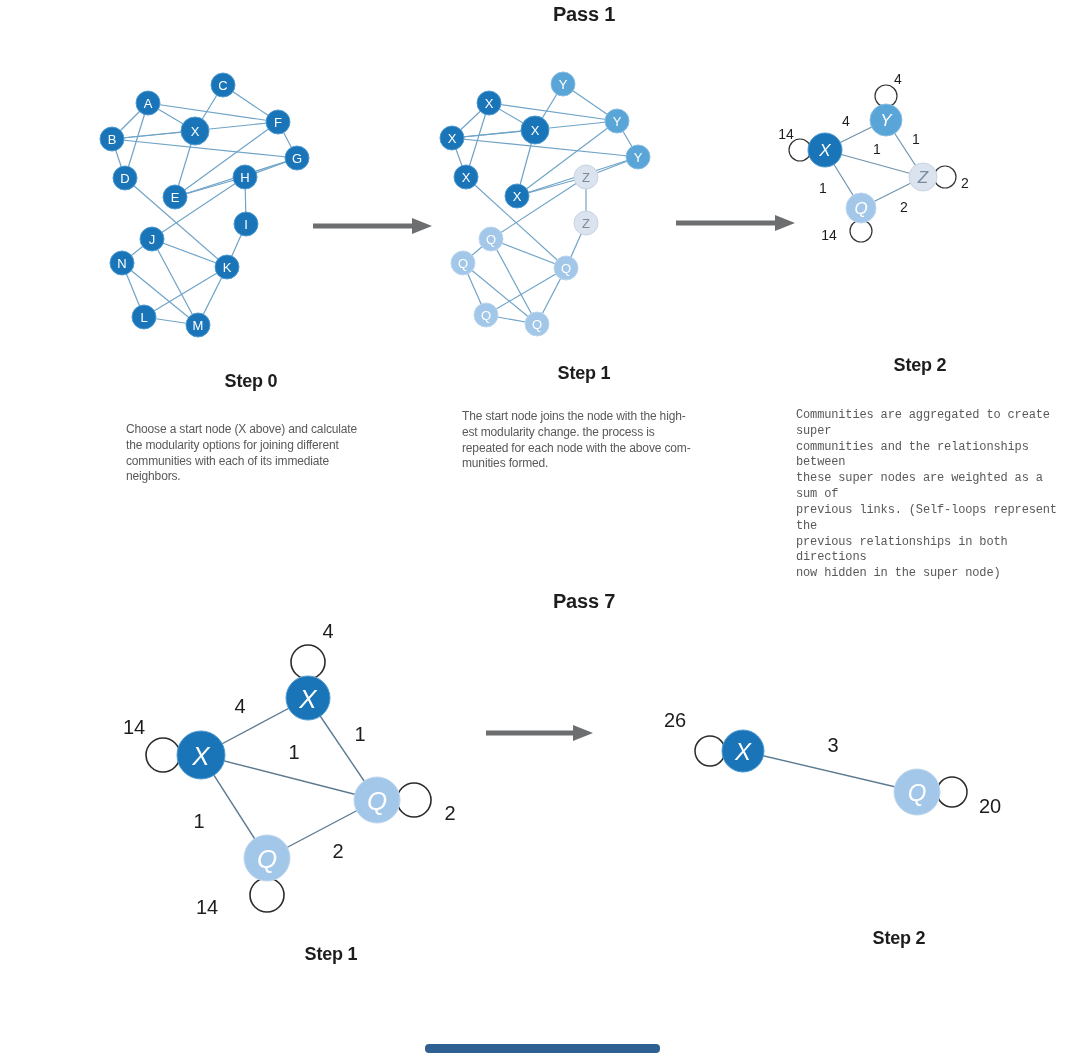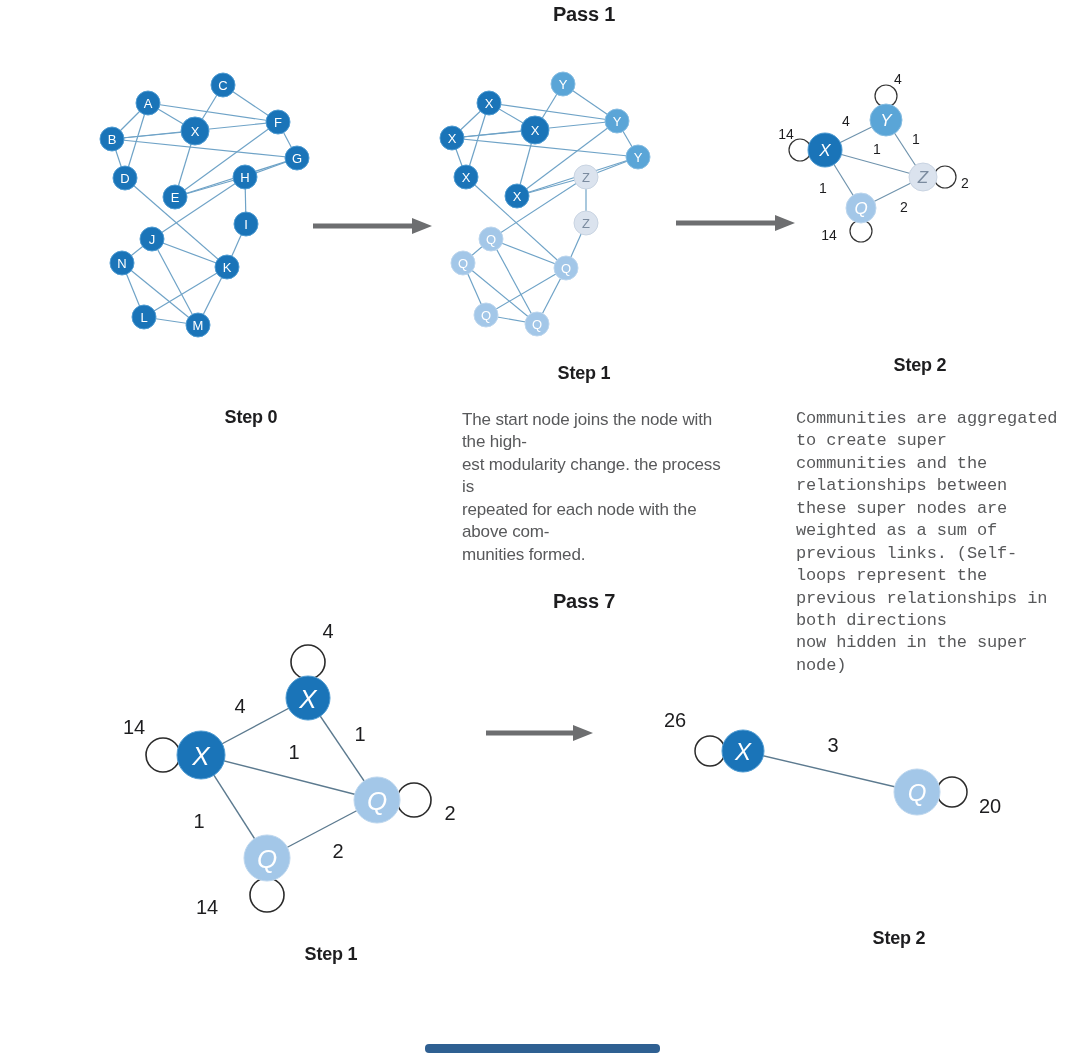--- a/index.html
+++ b/index.html
@@ -1,21 +1,21 @@
 <!DOCTYPE html>
 <html><head>
 <meta charset="utf-8">
 <style>
   html,body{margin:0;padding:0;background:#ffffff;}
   #figure{position:relative;width:1080px;height:1056px;background:#fff;overflow:hidden;
           font-family:"Liberation Sans",sans-serif;}
   .abs{position:absolute;padding-left:44px;}
   .pass-title{font-size:20px;font-weight:700;color:#1d1d1f;text-align:center;letter-spacing:-0.2px;}
   .step-title{font-size:18px;font-weight:700;color:#1d1d1f;text-align:center;letter-spacing:-0.2px;}
-  .step-text{font-size:17px;color:#58595b;line-height:1.32;white-space:pre-line;letter-spacing:-0.15px;}
+  .step-text{font-size:12px;color:#58595b;line-height:1.32;white-space:pre-line;letter-spacing:-0.15px;}
   .caption{font-size:13px;color:#58595b;line-height:1.5;text-align:center;white-space:pre-line;letter-spacing:-0.15px;}
   #diagram-svg{position:absolute;left:0;top:0;}
   #bottom-bar{position:absolute;left:425px;top:1044px;width:235px;height:9px;border-radius:4px;background:#2f6092;}
 </style>
 </head>
 <body>
 
 <div id="figure">
 
   <svg id="diagram-svg" width="1080" height="1056" viewBox="0 0 1080 1056">
@@ -216,24 +216,28 @@
         <polygon points="795,223 775,215 775,231" fill="#6d6e70"></polygon>
       </g>
       <g>
         <line x1="486" y1="733" x2="579" y2="733" stroke="#6d6e70" stroke-width="5"></line>
         <polygon points="593,733 573,725 573,741" fill="#6d6e70"></polygon>
       </g>
     </svg>
 
   <div class="abs pass-title" style="left:0;top:3px;width:1080px;">Pass 1</div>
 
-  <div class="abs step-title" style="left:107px;top:371px;width:200px;margin-top:36px;">Step 0</div>
+  <div class="abs step-title" style="left:107px;top:371px;width:200px;">Step 0</div>
   <div class="abs step-title" style="left:440px;top:363px;width:200px;">Step 1</div>
   <div class="abs step-title" style="left:776px;top:355px;width:200px;">Step 2</div>
 
+  <div class="abs step-text" style="left:82px;top:422px;width:260px;">Choose a start node (X above) and calculate
+the modularity options for joining different
+communities with each of its immediate
+neighbors.</div>
   <div class="abs step-text" style="left:418px;top:409px;width:270px;">The start node joins the node with the high-
 est modularity change. the process is
 repeated for each node with the above com-
 munities formed.</div>
   <div class="abs step-text" style="left:752px;top:408px;width:270px;font-family:Liberation Mono, monospace;">Communities are aggregated to create super
 communities and the relationships between
 these super nodes are weighted as a sum of
 previous links. (Self-loops represent the
 previous relationships in both directions
 now hidden in the super node)</div>

